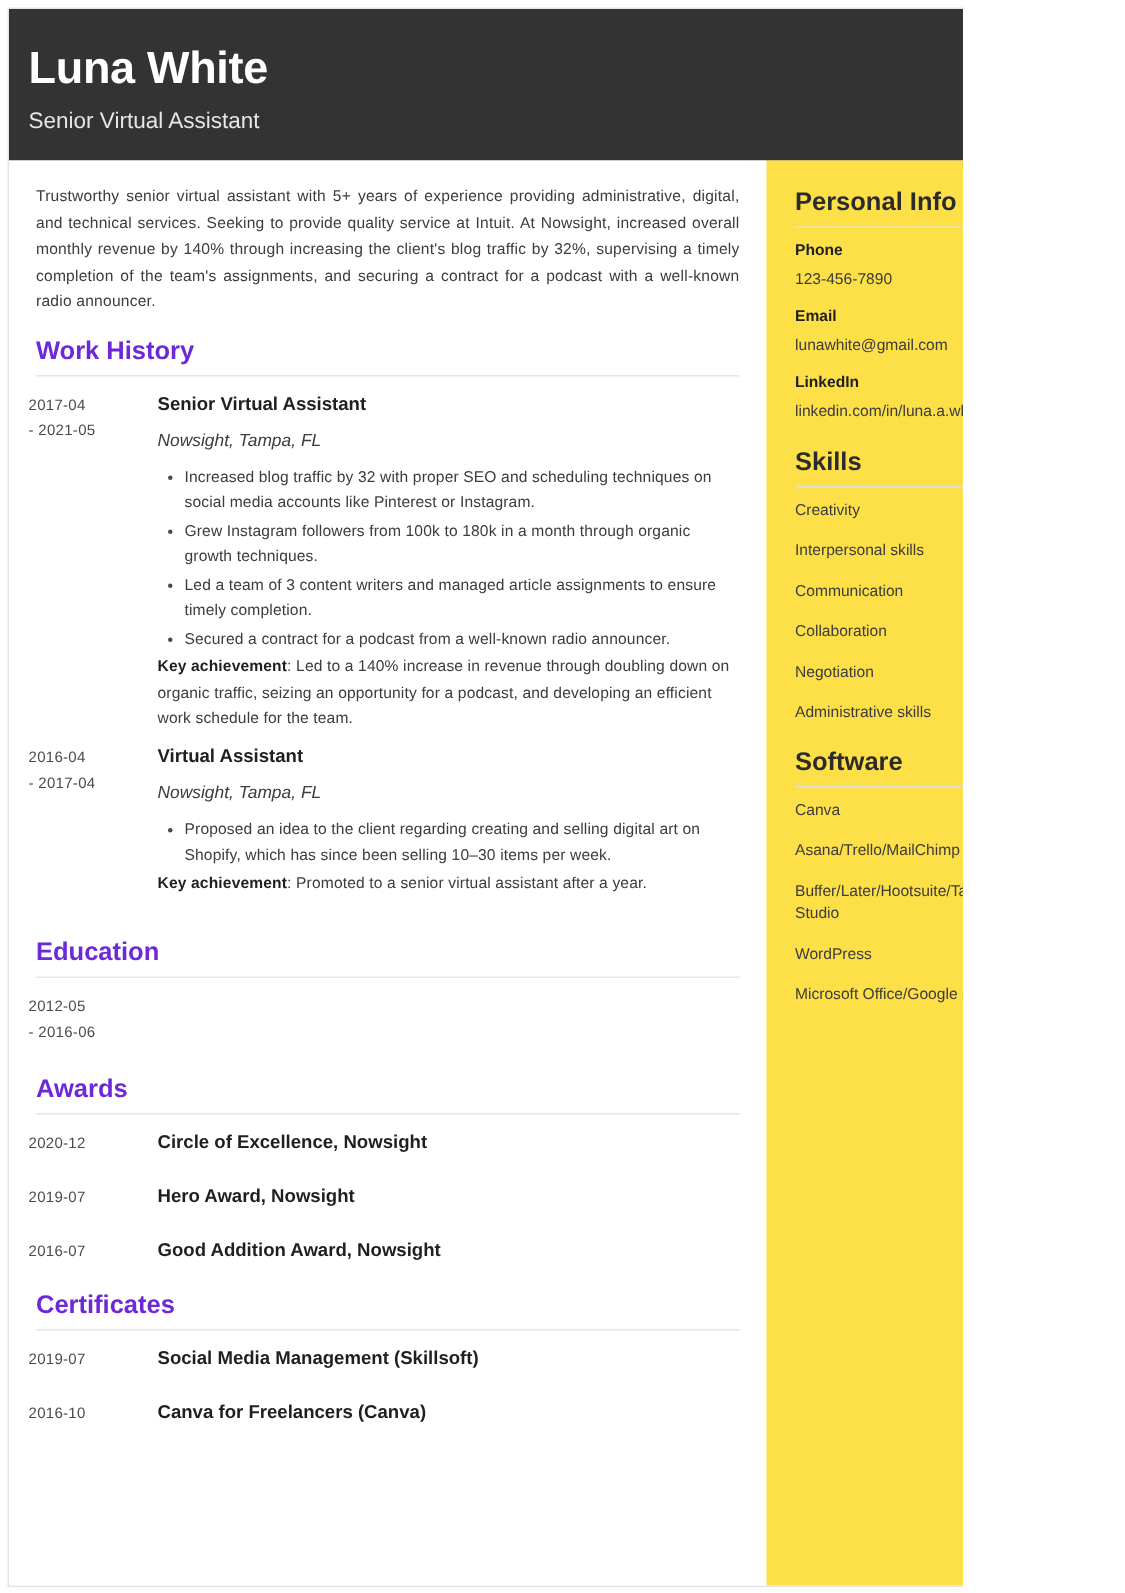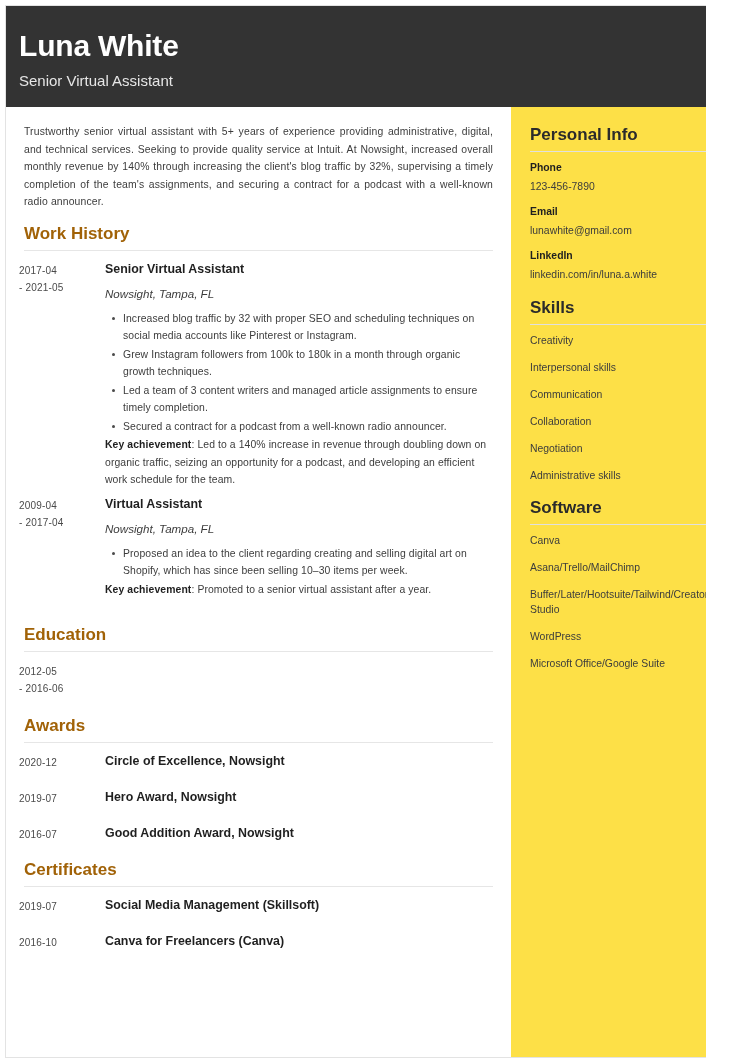--- a/index.html
+++ b/index.html
@@ -6,21 +6,21 @@
     margin: 0;
     padding: 0;
     background: #ffffff;
   }
   body {
     font-family: "Liberation Sans", "DejaVu Sans", sans-serif;
     -webkit-font-smoothing: antialiased;
   }
   #page {
     position: relative;
-    width: 706px;
+    width: 642px;
     height: 1062px;
     box-sizing: border-box;
     background: #ffffff;
     padding: 5px 5px 4px 5px;
     overflow: hidden;
   }
   #sheet {
     position: relative;
     width: 740px;
     height: 1053px;
@@ -82,21 +82,21 @@
     letter-spacing: 0.15px;
   }
 
   
   .sec {
     margin-top: 12px;
   }
   .sec-title {
     font-size: 17px;
     font-weight: bold;
-    color: #a16207;
+    color: #6d28d9;
     margin: 0 0 0 5px;
     line-height: 22px;
   }
   .sec-rule {
     border-bottom: 1px solid #e6e6e6;
     margin: 5px 0 9px 5px;
   }
 
   
   .entry {
@@ -240,21 +240,21 @@
                 <li>Grew Instagram followers from 100k to 180k in a month through organic growth techniques.</li>
                 <li>Led a team of 3 content writers and managed article assignments to ensure timely completion.</li>
                 <li>Secured a contract for a podcast from a well-known radio announcer.</li>
               </ul>
               <p class="key-ach"><span class="kl">Key achievement</span><span>: Led to a 140% increase in revenue through doubling down on organic traffic, seizing an opportunity for a podcast, and developing an efficient work schedule for the team.</span></p>
             </div>
           </div>
 
           <div class="entry">
             <div class="entry-dates">
-              <span>2009-04</span>
+              <span>2016-04</span>
               <span class="d2">- 2017-04</span>
             </div>
             <div class="entry-body">
               <div class="entry-title">Virtual Assistant</div>
               <div class="entry-sub">Nowsight, Tampa, FL</div>
               <ul class="bullets">
                 <li>Proposed an idea to the client regarding creating and selling digital art on Shopify, which has since been selling 10–30 items per week.</li>
               </ul>
               <p class="key-ach"><span class="kl">Key achievement</span><span>: Promoted to a senior virtual assistant after a year.</span></p>
             </div>

